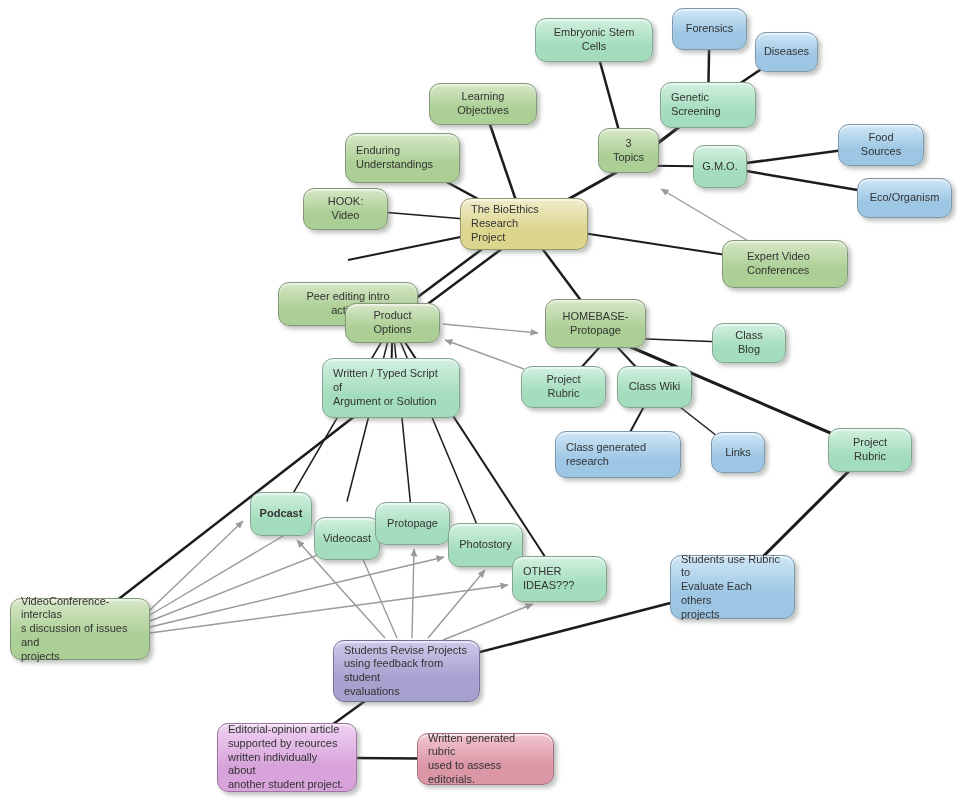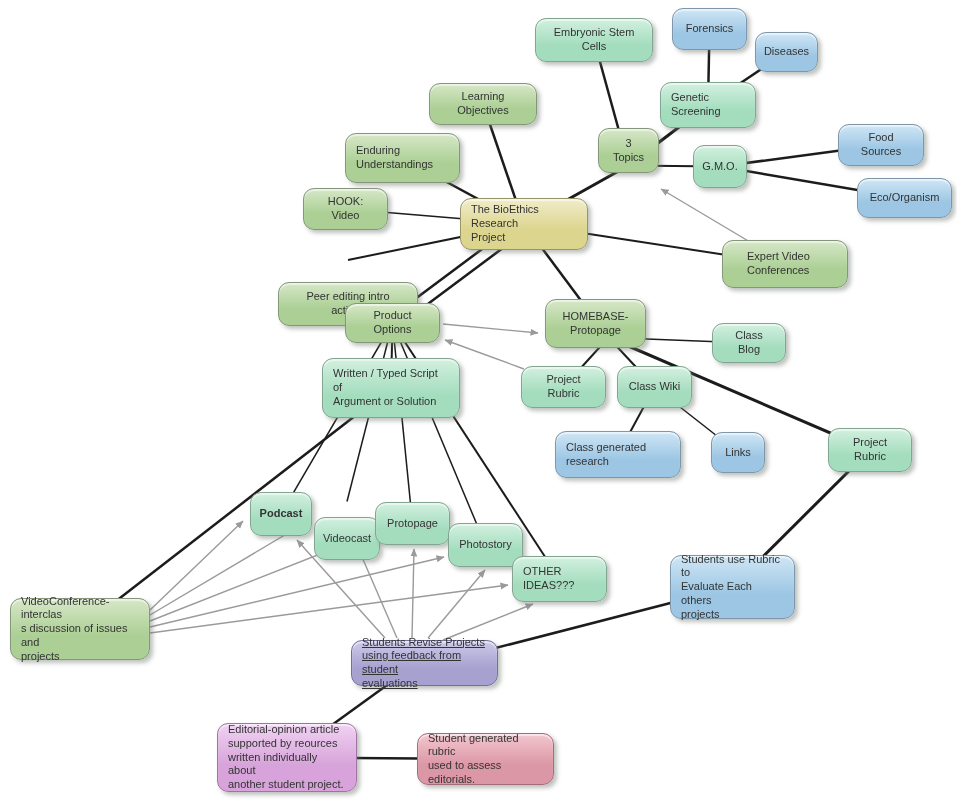--- a/index.html
+++ b/index.html
@@ -113,22 +113,22 @@
     <div class="node c" style="left: 375px; top: 502px; width: 75px; height: 43px; background: linear-gradient(rgb(210, 240, 223) 0%, rgb(164, 221, 190) 62%, rgb(164, 221, 190) 100%); border-color: rgb(131, 164, 145);">Protopage</div>
     <div class="node c" style="left: 448px; top: 523px; width: 75px; height: 44px; background: linear-gradient(rgb(210, 240, 223) 0%, rgb(164, 221, 190) 62%, rgb(164, 221, 190) 100%); border-color: rgb(131, 164, 145);">Photostory</div>
     <div class="node" style="left: 512px; top: 556px; width: 95px; height: 46px; background: linear-gradient(rgb(210, 240, 223) 0%, rgb(164, 221, 190) 62%, rgb(164, 221, 190) 100%); border-color: rgb(131, 164, 145);">OTHER
 IDEAS???</div>
     <div class="node" style="left: 670px; top: 555px; width: 125px; height: 64px; background: linear-gradient(rgb(207, 230, 245) 0%, rgb(156, 198, 228) 62%, rgb(156, 198, 228) 100%); border-color: rgb(126, 151, 171);">Students use Rubric to
 Evaluate Each others
 projects</div>
     <div class="node" style="left: 10px; top: 598px; width: 140px; height: 62px; background: linear-gradient(rgb(214, 231, 199) 0%, rgb(171, 207, 148) 62%, rgb(171, 207, 148) 100%); border-color: rgb(133, 151, 122);">VideoConference-interclas
 s discussion of issues and
 projects</div>
-    <div class="node" style="left: 351px; top: 640px; width: 147px; height: 46px; background: linear-gradient(rgb(205, 201, 232) 0%, rgb(167, 161, 208) 62%, rgb(167, 161, 208) 100%); border-color: rgb(115, 112, 154); text-decoration: underline;">Students Revise Projects
+    <div class="node" style="left: 333px; top: 640px; width: 147px; height: 62px; background: linear-gradient(rgb(205, 201, 232) 0%, rgb(167, 161, 208) 62%, rgb(167, 161, 208) 100%); border-color: rgb(115, 112, 154);">Students Revise Projects
 using feedback from student
 evaluations</div>
     <div class="node" style="left: 217px; top: 723px; width: 140px; height: 69px; background: linear-gradient(rgb(240, 210, 242) 0%, rgb(215, 163, 218) 62%, rgb(215, 163, 218) 100%); border-color: rgb(159, 116, 164);">Editorial-opinion article
 supported by reources
 written individually about
 another student project.</div>
-    <div class="node" style="left: 417px; top: 733px; width: 137px; height: 52px; background: linear-gradient(rgb(242, 198, 207) 0%, rgb(220, 151, 166) 62%, rgb(220, 151, 166) 100%); border-color: rgb(165, 109, 123);">Student generated rubric
+    <div class="node" style="left: 417px; top: 733px; width: 137px; height: 52px; background: linear-gradient(rgb(242, 198, 207) 0%, rgb(220, 151, 166) 62%, rgb(220, 151, 166) 100%); border-color: rgb(165, 109, 123);">Written generated rubric
 used to assess editorials.</div>
   </div>
 
 </body></html>

